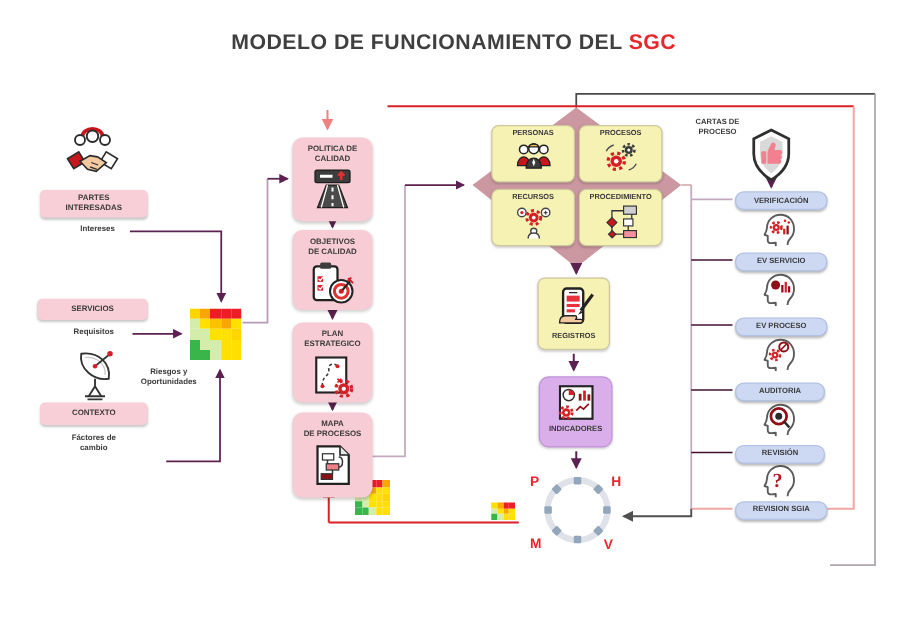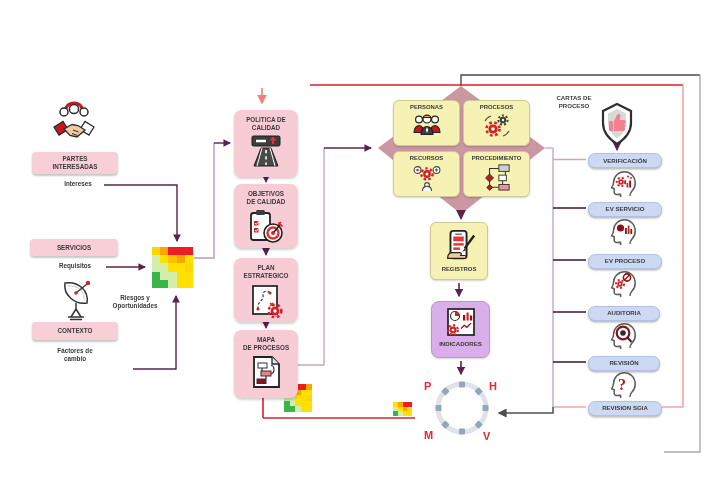--- a/index.html
+++ b/index.html
@@ -84,20 +84,23 @@
     <line x1="553" y1="312" x2="586" y2="312" stroke="#3f1030" stroke-width="1.3"></line>
     <line x1="553" y1="362" x2="586" y2="362" stroke="#3f1030" stroke-width="1.3"></line>
     <line x1="553" y1="407" x2="586" y2="407" stroke="#f2a6a4" stroke-width="1.6"></line>
 
     <path d="M553,407 L553,413 L499,413" stroke="#4f4f4f" fill="none" stroke-width="1.5" marker-end="url(#mGray)"></path>
 
     <line x1="263" y1="418" x2="415" y2="418" stroke="#d92127" stroke-width="1.6"></line>
     <line x1="263" y1="418" x2="263" y2="390" stroke="#d92127" stroke-width="1.6" marker-end="url(#mRed)"></line>
   </svg>
 
+  <div class="abs title" style="left:0;top:24px">
+    <span>MODELO DE FUNCIONAMIENTO DEL </span><span class="accent">SGC</span>
+  </div>
 
   <svg class="abs" style="left:50px;top:101px" width="48" height="46" viewBox="0 0 48 46">
     <path d="M16 8 a8 6 0 0 1 16 0" stroke="#c8161d" stroke-width="3" fill="none"></path>
     <g stroke="#2b2b2b" stroke-width="1.5" fill="#fff">
       <circle cx="14" cy="11" r="4"></circle>
         <circle cx="34" cy="11" r="4"></circle>
         <circle cx="24" cy="8" r="4.6"></circle>
     </g>
     <path d="M4 26 l9 -5.5 5 8 -9 5.5 z" fill="#c8161d" stroke="#2b2b2b" stroke-width="1.3"></path>
     <path d="M44 26 l-9 -5.5 -5 8 9 5.5 z" fill="#fff" stroke="#2b2b2b" stroke-width="1.3"></path>

